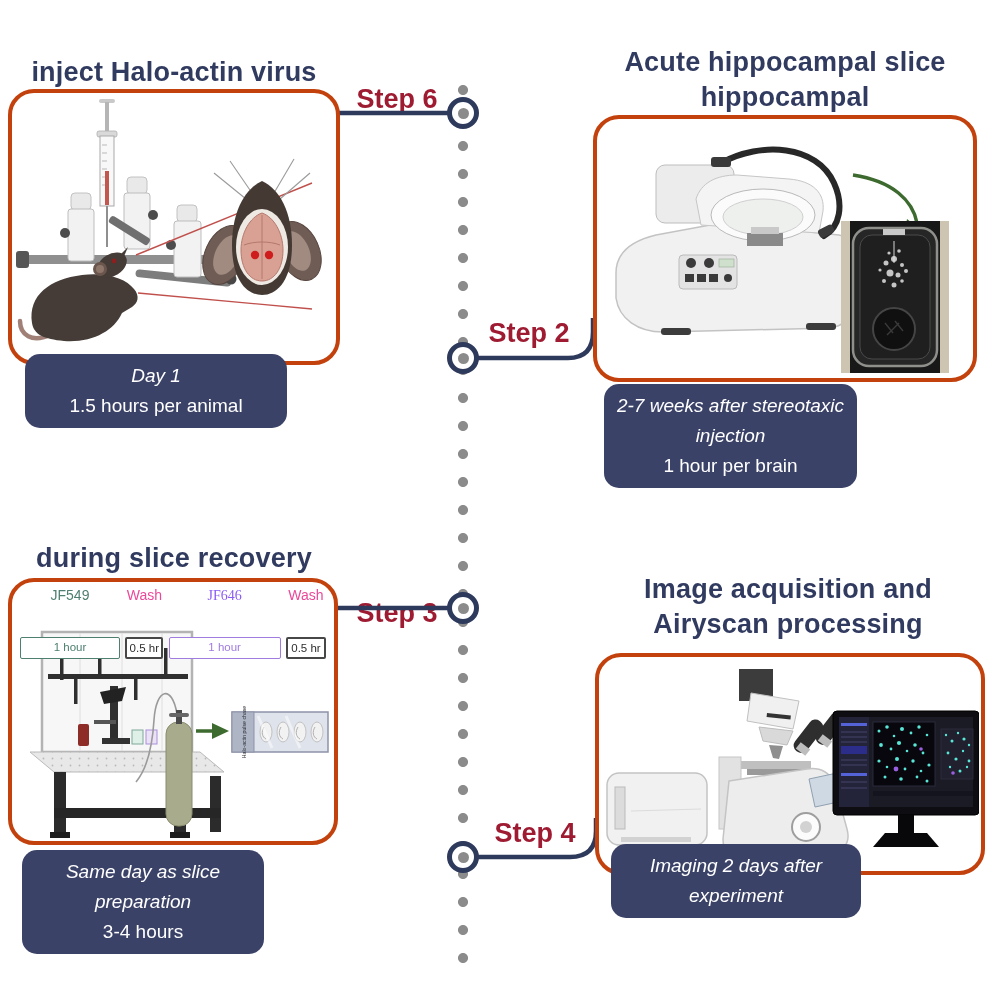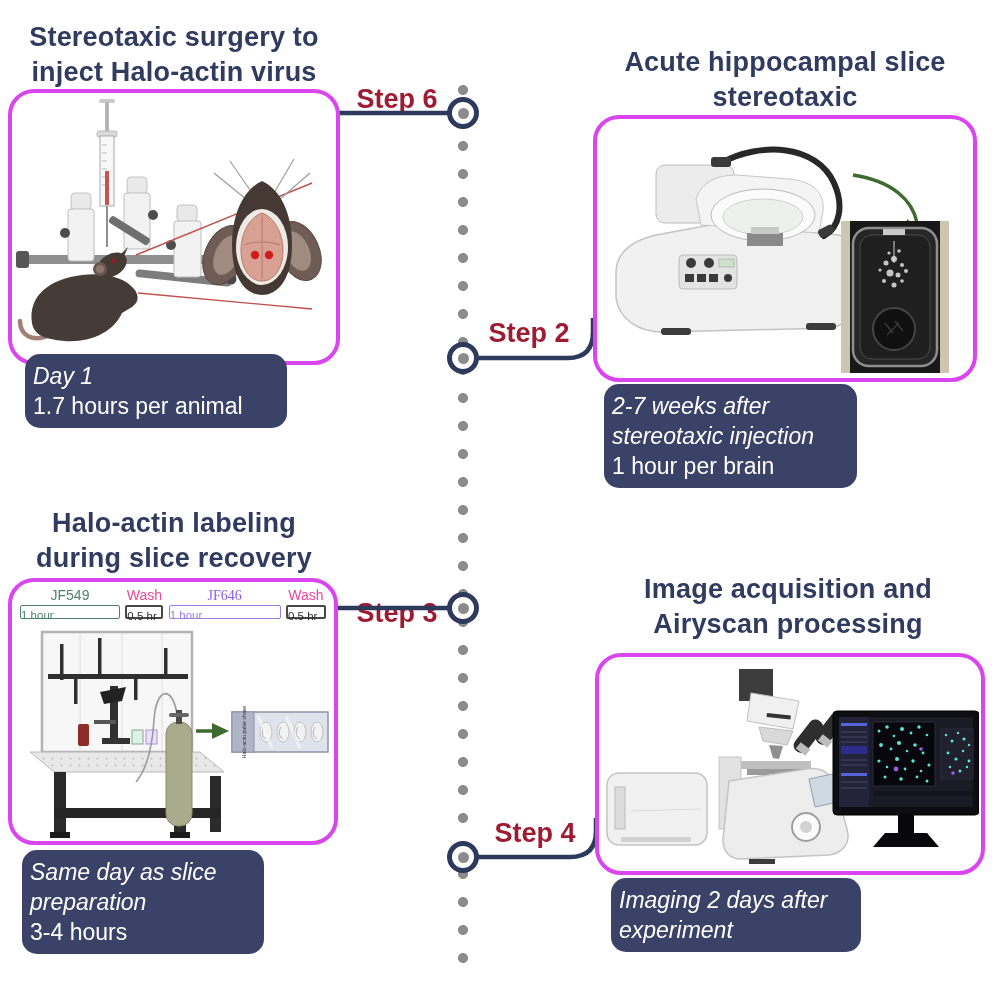--- a/index.html
+++ b/index.html
@@ -9,28 +9,28 @@
   }
   .title{
     position:absolute;margin:0;text-align:center;color:#313b60;
     font-size:27px;font-weight:bold;line-height:35px;letter-spacing:.2px;
   }
   .step-label{
     position:absolute;color:#9e1b32;font-size:27px;font-weight:bold;
     width:96px;text-align:center;line-height:30px;
   }
   .panel{
-    position:absolute;background:#ffffff;border:4px solid #d946ef;border-radius:26px;
+    position:absolute;background:#ffffff;border:4px solid #c2410c;border-radius:26px;
     z-index:2;box-sizing:border-box;
   }
   .panel svg.illus{position:absolute;}
   .caption{
     position:absolute;background:#3b4268;border-radius:15px;color:#ffffff;
-    text-align:left;z-index:4;padding:7px 8px;box-sizing:border-box;
-    font-size:23px;line-height:30px;
+    text-align:center;z-index:4;padding:7px 8px;box-sizing:border-box;
+    font-size:19px;line-height:30px;
   }
   .cap-italic{font-style:italic;}
   
   .dotline{
     position:absolute;left:452px;top:76px;width:22px;height:896px;z-index:0;
     background-image:radial-gradient(circle,#8b8b8b 4.6px,rgba(139,139,139,0) 5.4px);
     background-size:22px 28px;background-position:center 0;background-repeat:repeat-y;
   }
   .node{
     position:absolute;width:32px;height:32px;border:5px solid #2e3a5c;border-radius:50%;
@@ -42,22 +42,22 @@
   }
   #connectors{position:absolute;left:0;top:0;z-index:1;}
   
   .timeline{
     position:absolute;left:8px;right:8px;top:5px;display:flex;justify-content:space-between;
     z-index:3;
   }
   .tl-seg{display:flex;flex-direction:column;align-items:center;}
   .tl-label{font-size:14px;line-height:17px;margin-bottom:1px;}
   .tl-box{
-    box-sizing:border-box;width:100%;height:14px;background:#ffffff;
-    font-size:11.5px;line-height:19px;border-radius:2px;
+    box-sizing:border-box;width:100%;height:22px;background:#ffffff;text-align:center;
+    font-size:11.5px;line-height:19px;border-radius:2px;margin-top:32px;
   }
   .tl-green .tl-label{color:#4e7f71;}
   .tl-green .tl-box{border:1.6px solid #4e7f71;color:#4e7f71;}
   .tl-purple .tl-label{color:#8b5cf6;font-family:Liberation Serif, serif;}
   .tl-purple .tl-box{border:1.6px solid #a07ce0;color:#a07ce0;}
   .tl-dark .tl-label{color:#ec4899;}
   .tl-dark .tl-box{border:2px solid #474747;color:#2e2e2e;}
 </style>
 </head>
 <body>
@@ -80,21 +80,21 @@
       <span class="dot"></span>
     </div>
   <div class="node" style="left:447px;top:592px">
       <span class="dot"></span>
     </div>
   <div class="node" style="left:447px;top:841px">
       <span class="dot"></span>
     </div>
 
   <h2 class="title" style="left:8px;top:20px;width:332px">
-    <span>Stereotaxic surgery to</span><br>
+    <br>
     <span>inject Halo-actin virus</span>
   </h2>
   <div class="step-label" style="left:349px;top:84px">Step 6</div>
 
   <div class="panel" style="left:8px;top:89px;width:332px;height:276px">
     <svg class="illus" style="left:4px;top:4px" width="316" height="260" viewBox="0 0 316 260">
 
       <g>
         <rect x="6" y="158" width="206" height="9" rx="4" fill="#8f8f8f"></rect>
         <rect x="0" y="154" width="13" height="17" rx="3" fill="#565656"></rect>
@@ -163,26 +163,26 @@
         <line x1="246" y1="118" x2="246" y2="182" stroke="#b5786c" stroke-width="1"></line>
         <path d="M228,148 C238,144 254,144 264,148" stroke="#b5786c" stroke-width="1" fill="none"></path>
         <circle cx="239" cy="158" r="4.2" fill="#cf1d1d"></circle>
         <circle cx="253" cy="158" r="4.2" fill="#cf1d1d"></circle>
       </g>
     </svg>
   </div>
 
   <div class="caption" style="left:25px;top:354px;width:262px">
     <div class="cap-italic">Day 1</div>
-    <div class="cap-regular">1.7 hours per animal</div>
+    <div class="cap-regular">1.5 hours per animal</div>
   </div>
 
   <h2 class="title" style="left:593px;top:45px;width:384px">
     <span>Acute hippocampal slice</span><br>
-    <span>stereotaxic</span>
+    <span>hippocampal</span>
   </h2>
   <div class="step-label" style="left:481px;top:318px">Step 2</div>
 
   <div class="panel" style="left:593px;top:115px;width:384px;height:267px">
     <svg class="illus" style="left:4px;top:4px" width="372" height="255" viewBox="0 0 372 255">
 
       <g>
         <rect x="55" y="42" width="78" height="58" rx="9" fill="#ececec" stroke="#bdbdbd"></rect>
         <path d="M15,150 C15,130 30,118 55,112 L120,100 L238,112 C258,116 266,128 262,146 L252,186 C249,197 241,203 229,205 L62,209 C37,209 18,196 15,175 Z" fill="#f1f1f1" stroke="#c3c3c3" stroke-width="1.5"></path>
         <path d="M95,76 C100,60 115,52 136,52 L188,56 C212,58 224,70 222,88 L218,110 L100,102 Z" fill="#f4f4f4" stroke="#c6c6c6"></path>
@@ -237,21 +237,21 @@
       </g>
     </svg>
   </div>
 
   <div class="caption" style="left:604px;top:384px;width:253px">
     <div class="cap-italic">2-7 weeks after stereotaxic injection</div>
     <div class="cap-regular">1 hour per brain</div>
   </div>
 
   <h2 class="title" style="left:8px;top:506px;width:332px">
-    <span>Halo-actin labeling</span><br>
+    <br>
     <span>during slice recovery</span>
   </h2>
   <div class="step-label" style="left:349px;top:598px">Step 3</div>
 
   <div class="panel" style="left:8px;top:578px;width:330px;height:267px">
 
     <div class="timeline">
       <div class="tl-seg tl-green" style="width:100px">
         <div class="tl-label">JF549</div>
         <div class="tl-box">1 hour</div>
@@ -445,17 +445,17 @@
           </g>
           <circle cx="352" cy="112" r="1.8" fill="#9a5fe0"></circle>
         </g>
         <rect x="272" y="130" width="100" height="5" fill="#14141e"></rect>
         <rect x="297" y="154" width="16" height="24" fill="#08080a"></rect>
         <polygon points="272,186 338,186 326,172 284,172" fill="#08080a"></polygon>
       </g>
     </svg>
   </div>
 
-  <div class="caption" style="left:611px;top:878px;width:250px">
+  <div class="caption" style="left:611px;top:844px;width:250px">
     <div class="cap-italic">Imaging 2 days after experiment</div>
   </div>
 
 </div>
 
 </body></html>

